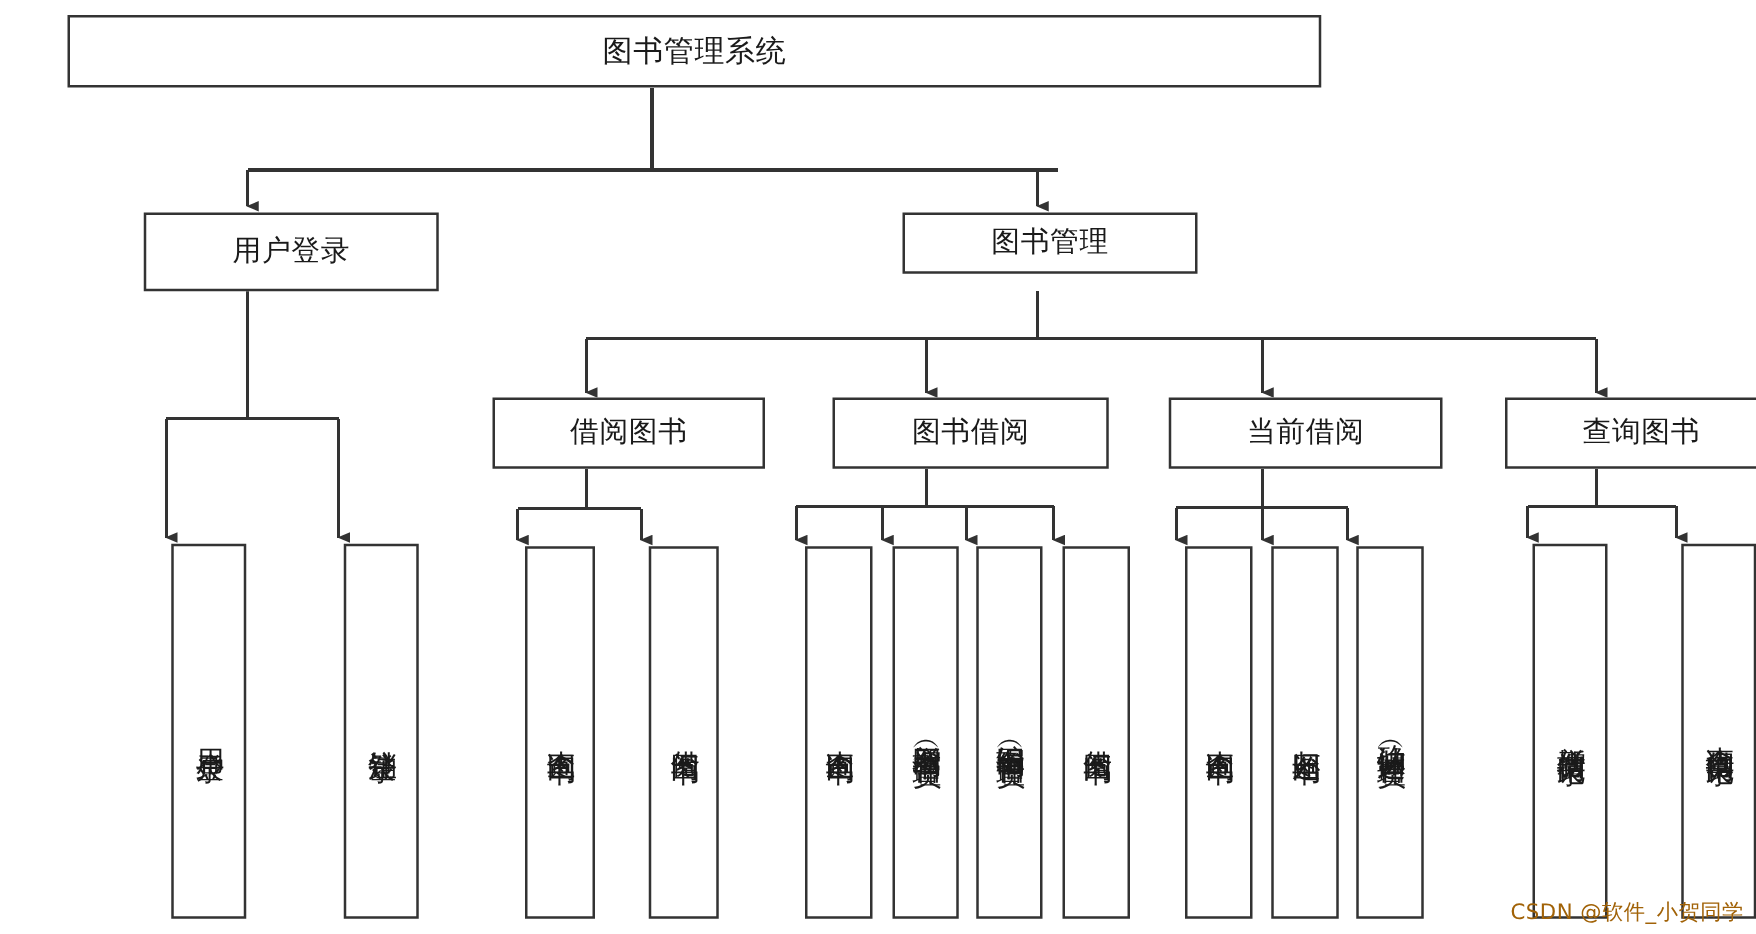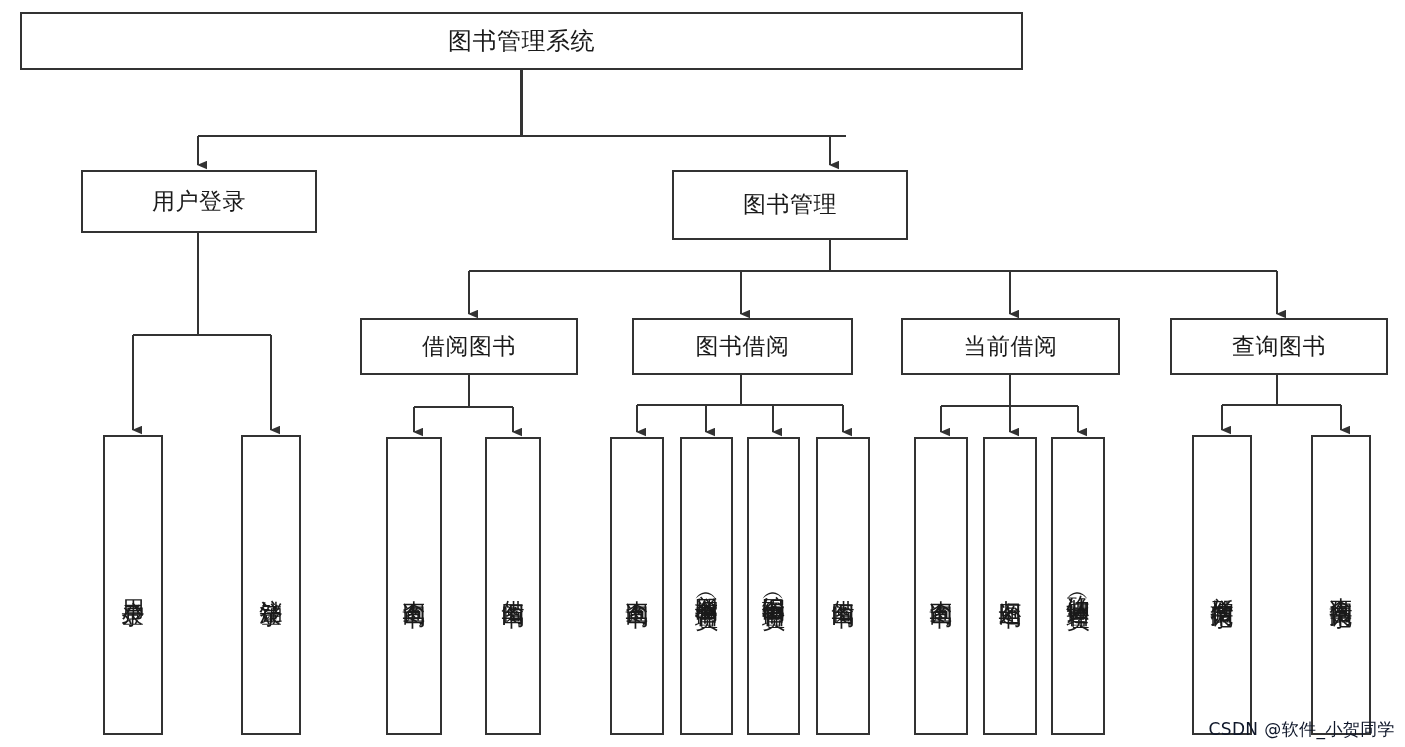--- a/index.html
+++ b/index.html
@@ -28,20 +28,21 @@
   }
   .node {
     position: absolute;
     box-sizing: border-box;
     background: #ffffff;
     border: 2px solid #333333;
     display: flex;
     align-items: center;
     justify-content: center;
     color: #1a1a1a;
+    margin-left: 34px;
   }
   .node .node-label {
     display: block;
     text-align: center;
     line-height: 1.18;
     color: #1a1a1a;
   }
   .node.horizontal .node-label {
     font-size: 23px;
     letter-spacing: 0.5px;
@@ -59,21 +60,21 @@
     max-height: 100%;
   }
   #root-node .node-label {
     font-size: 24px;
   }
   .watermark {
     position: absolute;
     right: 10px;
     bottom: 6px;
     font-size: 17px;
-    color: #0f172a;
+    color: #a16207;
     white-space: nowrap;
     letter-spacing: 0.4px;
   }
 </style>
 </head>
 <body>
 
 <div id="diagram-root">
 
   <svg id="connector-layer" viewBox="0 0 1405 747" width="1405" height="747" xmlns="http://www.w3.org/2000/svg">
@@ -127,21 +128,21 @@
   </svg>
 
   <div class="node horizontal" id="root-node" style="left:20px; top:12px; width:1003px; height:58px;">
     <span class="node-label">图书管理系统</span>
   </div>
 
   <div class="node horizontal" style="left:81px; top:170px; width:236px; height:63px;">
     <span class="node-label">用户登录</span>
   </div>
 
-  <div class="node horizontal" style="left:672px; top:170px; width:236px; height:70px;">
+  <div class="node horizontal" style="left:688px; top:170px; width:236px; height:49px;">
     <span class="node-label">图书管理</span>
   </div>
 
   <div class="node horizontal" style="left:360px; top:318px; width:218px; height:57px;">
     <span class="node-label">借阅图书</span>
   </div>
 
   <div class="node horizontal" style="left:901px; top:318px; width:219px; height:57px;">
     <span class="node-label">当前借阅</span>
   </div>

